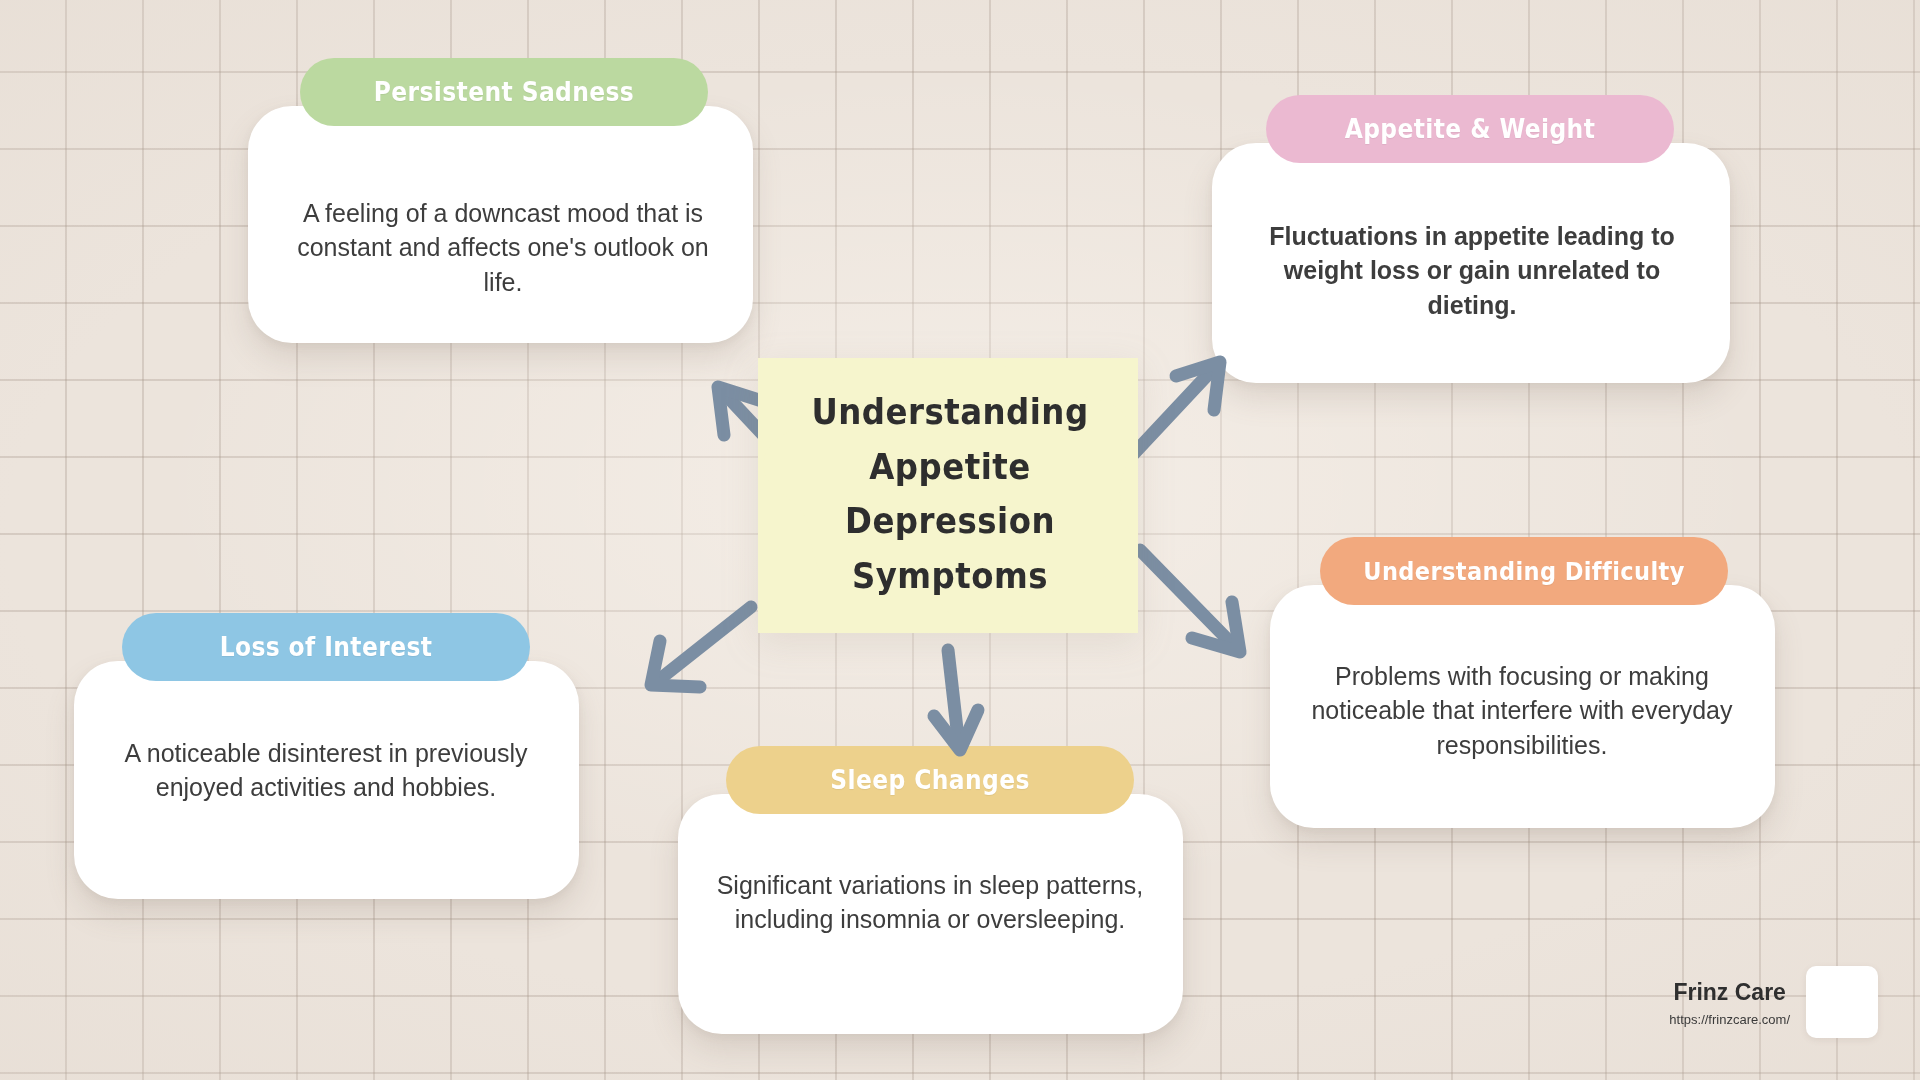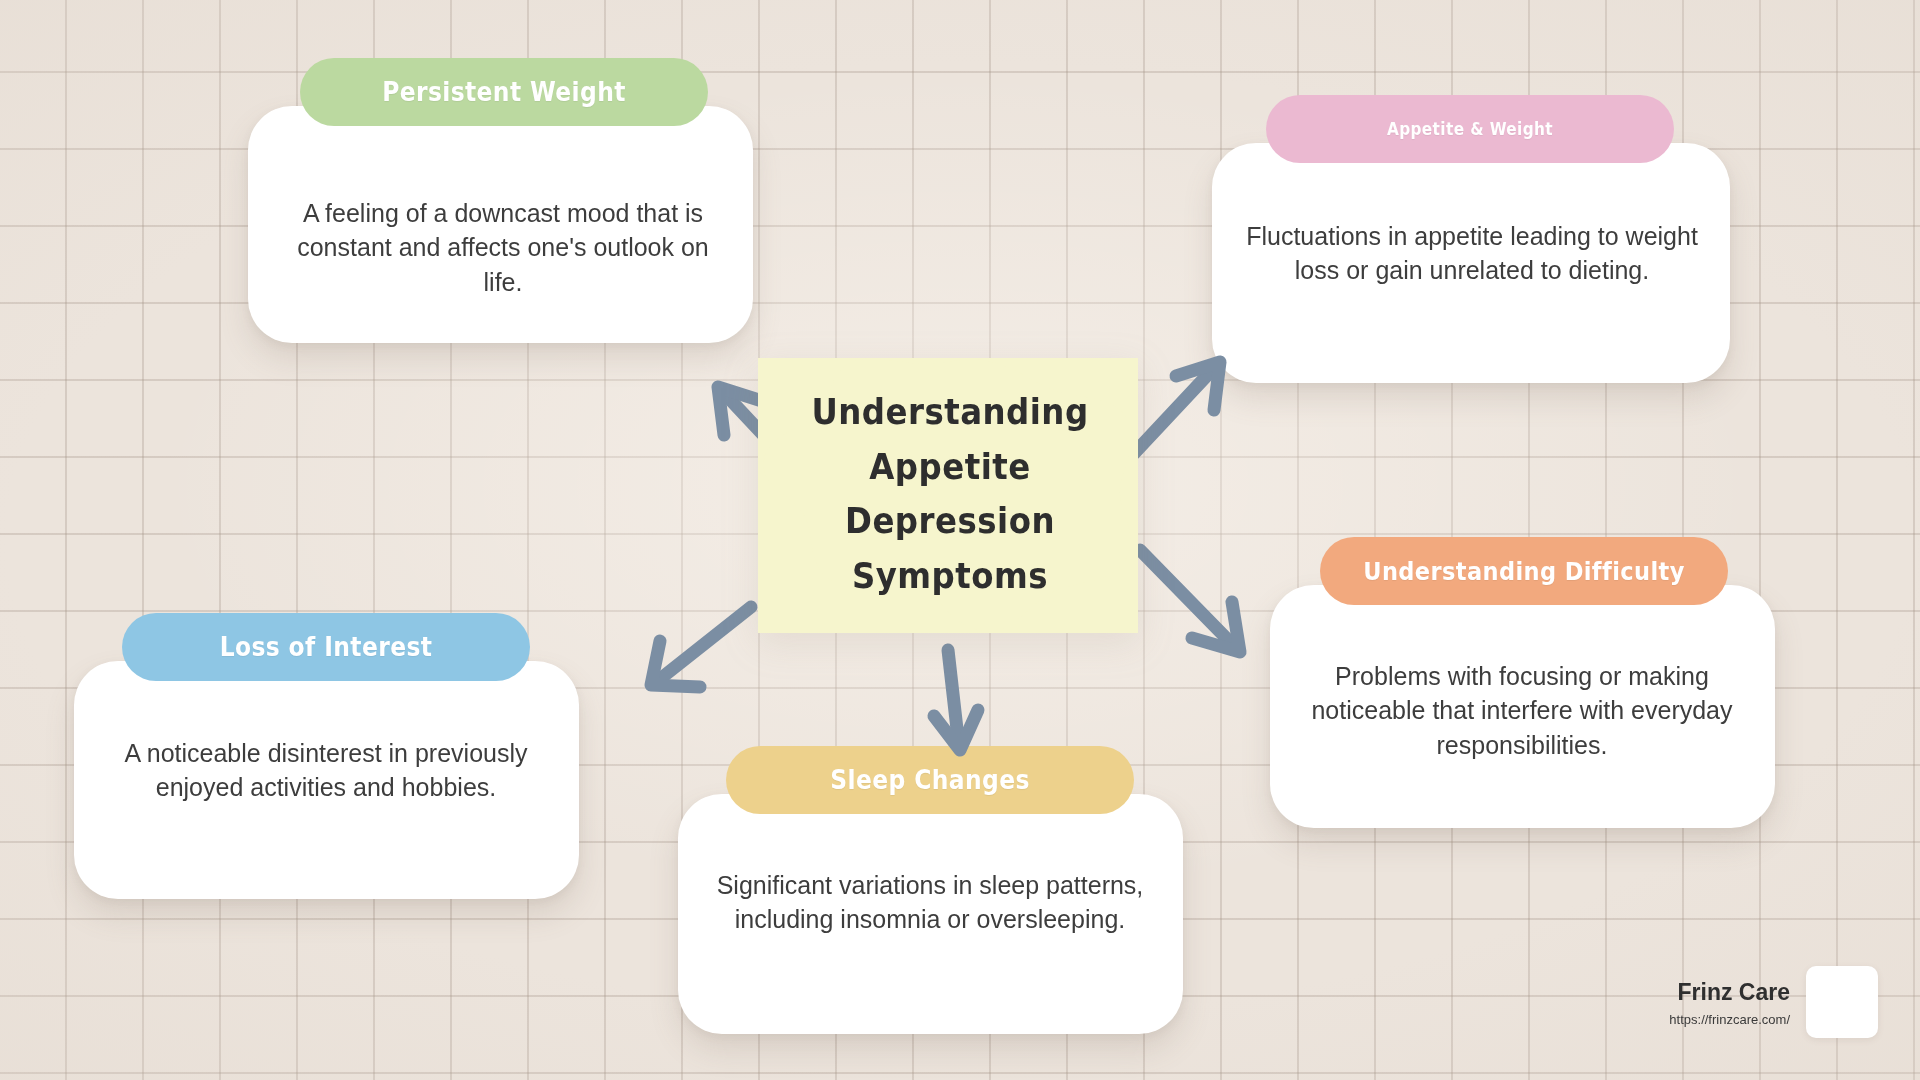--- a/index.html
+++ b/index.html
@@ -97,20 +97,21 @@
     position:absolute;
     right:42px; bottom:42px;
     display:flex;
     align-items:center;
     gap:16px;
   }
   #brand-text { text-align:right; }
   #brand-name {
     font-size:23px; font-weight:700; color:#2f2f2f;
     line-height:1.5;
+    text-align:center;
   }
   #brand-url {
     font-size:13px; color:#3a3a3a; line-height:1.5;
   }
   #brand-logo {
     width:72px; height:72px;
     background:#ffffff;
     border-radius:10px;
     box-shadow:0 2px 6px rgba(120,102,88,.12);
   }
@@ -118,31 +119,31 @@
 </head>
 <body>
 
 <div id="stage">
 
   <div id="paper-wash"></div>
 
   <div class="card" style="left:248px; top:58px; width:520px; height:285px;">
     <div class="card-body" style="left:0px; top:48px; width:505px; height:237px;"></div>
     <div class="card-pill" style="left:52px; top:0px; width:408px; height:68px; background:#bbd9a0; font-size:26px;">
-      <span>Persistent Weight</span>
+      <span>Persistent Sadness</span>
     </div>
     <div class="card-text" style="left:30px; top:138px; width:450px;">A feeling of a downcast mood that is constant and affects one's outlook on life.</div>
   </div>
 
   <div class="card" style="left:1212px; top:95px; width:520px; height:290px;">
     <div class="card-body" style="left:0px; top:48px; width:518px; height:240px;"></div>
-    <div class="card-pill" style="left:54px; top:0px; width:408px; height:68px; background:#ebb9d1; font-size:17px;">
+    <div class="card-pill" style="left:54px; top:0px; width:408px; height:68px; background:#ebb9d1; font-size:26px;">
       <span>Appetite &amp; Weight</span>
     </div>
-    <div class="card-text" style="left:34px; top:124px; width:452px;">Fluctuations in appetite leading to weight loss or gain unrelated to dieting.</div>
+    <div class="card-text" style="left:34px; top:124px; width:452px;font-weight:bold;">Fluctuations in appetite leading to weight loss or gain unrelated to dieting.</div>
   </div>
 
   <div class="card" style="left:1270px; top:537px; width:520px; height:290px;">
     <div class="card-body" style="left:0px; top:48px; width:505px; height:243px;"></div>
     <div class="card-pill" style="left:50px; top:0px; width:408px; height:68px; background:#f2a97e; font-size:25px;">
       <span>Understanding Difficulty</span>
     </div>
     <div class="card-text" style="left:26px; top:122px; width:452px;">Problems with focusing or making noticeable that interfere with everyday responsibilities.</div>
   </div>
 

